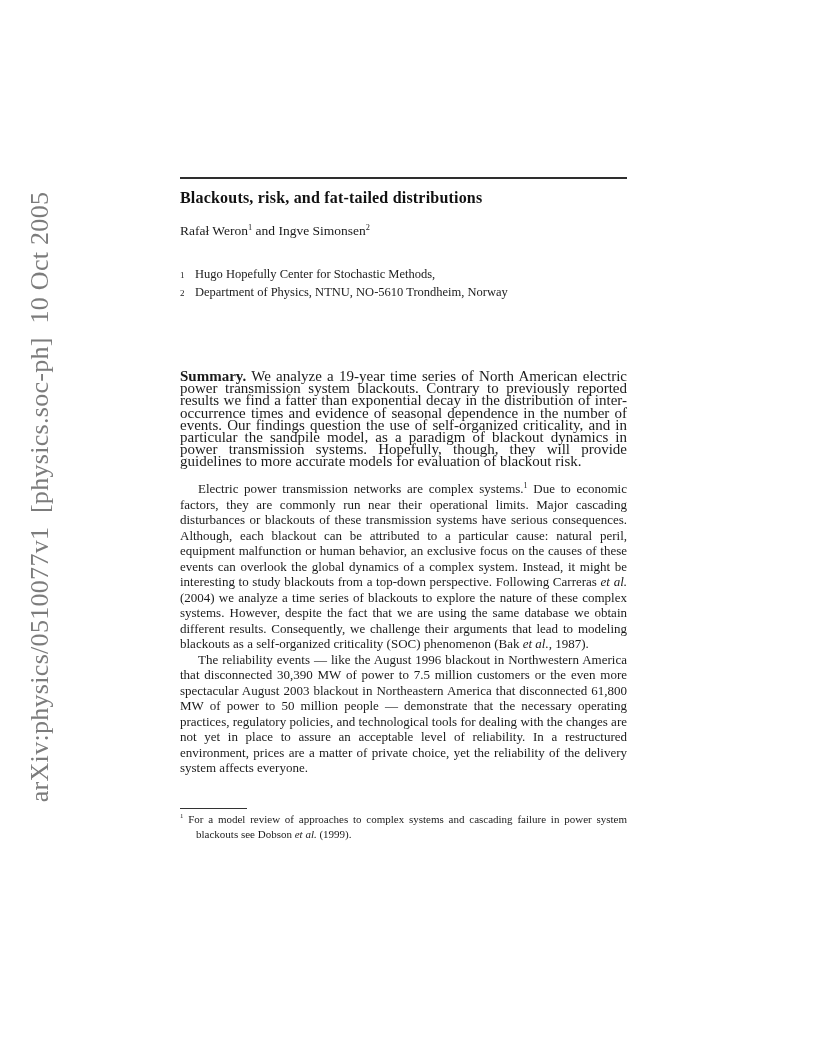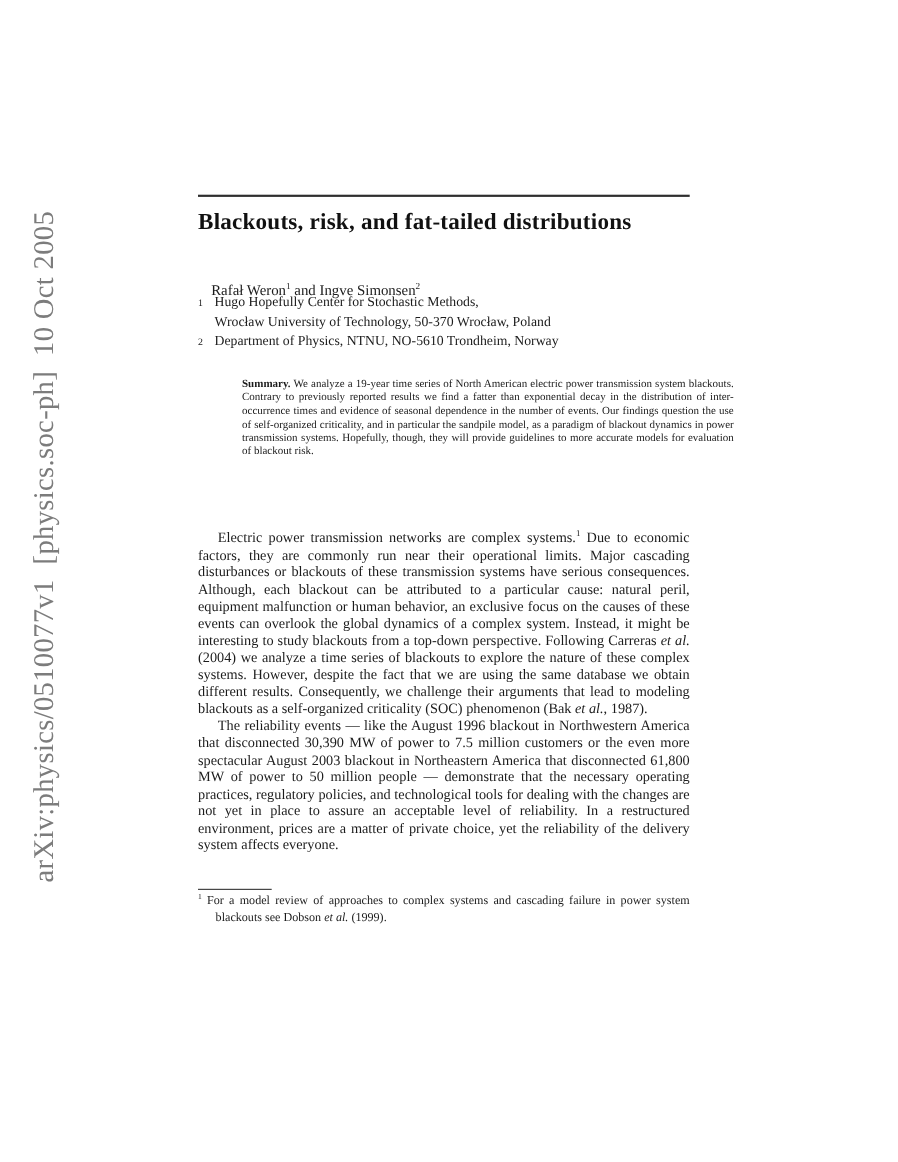--- a/index.html
+++ b/index.html
@@ -36,59 +36,57 @@
     left: 0;
     width: 100%;
     border: none;
     border-top: 2px solid #2e2e2e;
   }
   .title {
     position: absolute;
     top: 189px;
     left: 0;
     width: 100%;
-    font-size: 21px;
+    font-size: 16px;
     font-weight: bold;
     letter-spacing: 0.2px;
     color: #111111;
   }
   .authors {
     position: absolute;
-    top: 256px;
+    top: 223px;
     left: 0;
     width: 100%;
     font-size: 13.5px;
-    margin-left: 12px;
   }
   .authors sup, .rich sup { font-size: 0.62em; line-height: 0; }
   .affiliations {
     position: absolute;
     top: 266px;
     left: 0;
     width: 100%;
     font-size: 12.5px;
     line-height: 17.3px;
   }
   .affil-row { display: flex; align-items: flex-start; }
   .affil-sup {
     flex: none;
     width: 15px;
     font-size: 9px;
     padding-top: 1px;
   }
   .affil-text { flex: 1; }
   .summary {
     position: absolute;
-    top: 344px;
+    top: 370px;
     left: 0;
     width: 100%;
-    font-size: 10px;
+    font-size: 15px;
     line-height: 12.2px;
     text-align: justify;
-    margin-left: 40px;
   }
   .summary-label { font-weight: bold; }
   .body-text {
     position: absolute;
     top: 481px;
     left: 0;
     width: 100%;
     font-size: 13px;
     line-height: 15.5px;
     text-align: justify;
@@ -129,24 +127,20 @@
     <h1 class="title">Blackouts, risk, and fat-tailed distributions</h1>
 
     <div class="authors rich"><span>Rafał Weron</span><sup>1</sup><span> and Ingve Simonsen</span><sup>2</sup></div>
 
     <div class="affiliations">
       <div class="affil-row">
         <span class="affil-sup">1</span>
         <span class="affil-text">Hugo Hopefully Center for Stochastic Methods,</span>
       </div>
       <div class="affil-row">
-        <span class="affil-sup"></span>
-        <span class="affil-text">Wrocław University of Technology, 50-370 Wrocław, Poland</span>
-      </div>
-      <div class="affil-row">
         <span class="affil-sup">2</span>
         <span class="affil-text">Department of Physics, NTNU, NO-5610 Trondheim, Norway</span>
       </div>
     </div>
 
     <div class="summary">
       <span class="summary-label">Summary.</span><span> We analyze a 19-year time series of North American electric power transmission system blackouts. Contrary to previously reported results we find a fatter than exponential decay in the distribution of inter-occurrence times and evidence of seasonal dependence in the number of events. Our findings question the use of self-organized criticality, and in particular the sandpile model, as a paradigm of blackout dynamics in power transmission systems. Hopefully, though, they will provide guidelines to more accurate models for evaluation of blackout risk.</span>
     </div>
 
     <div class="body-text">

